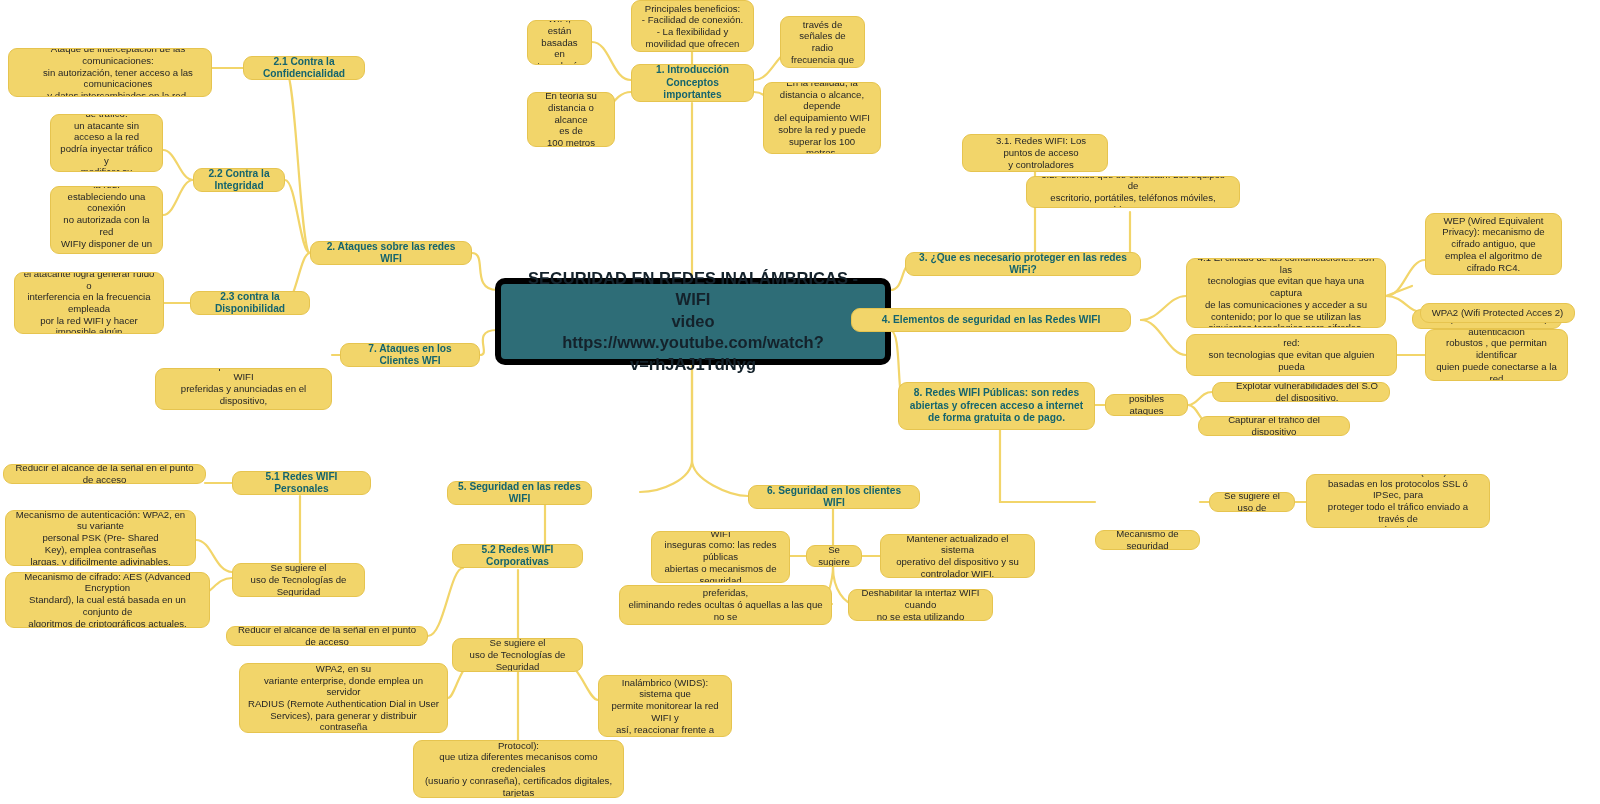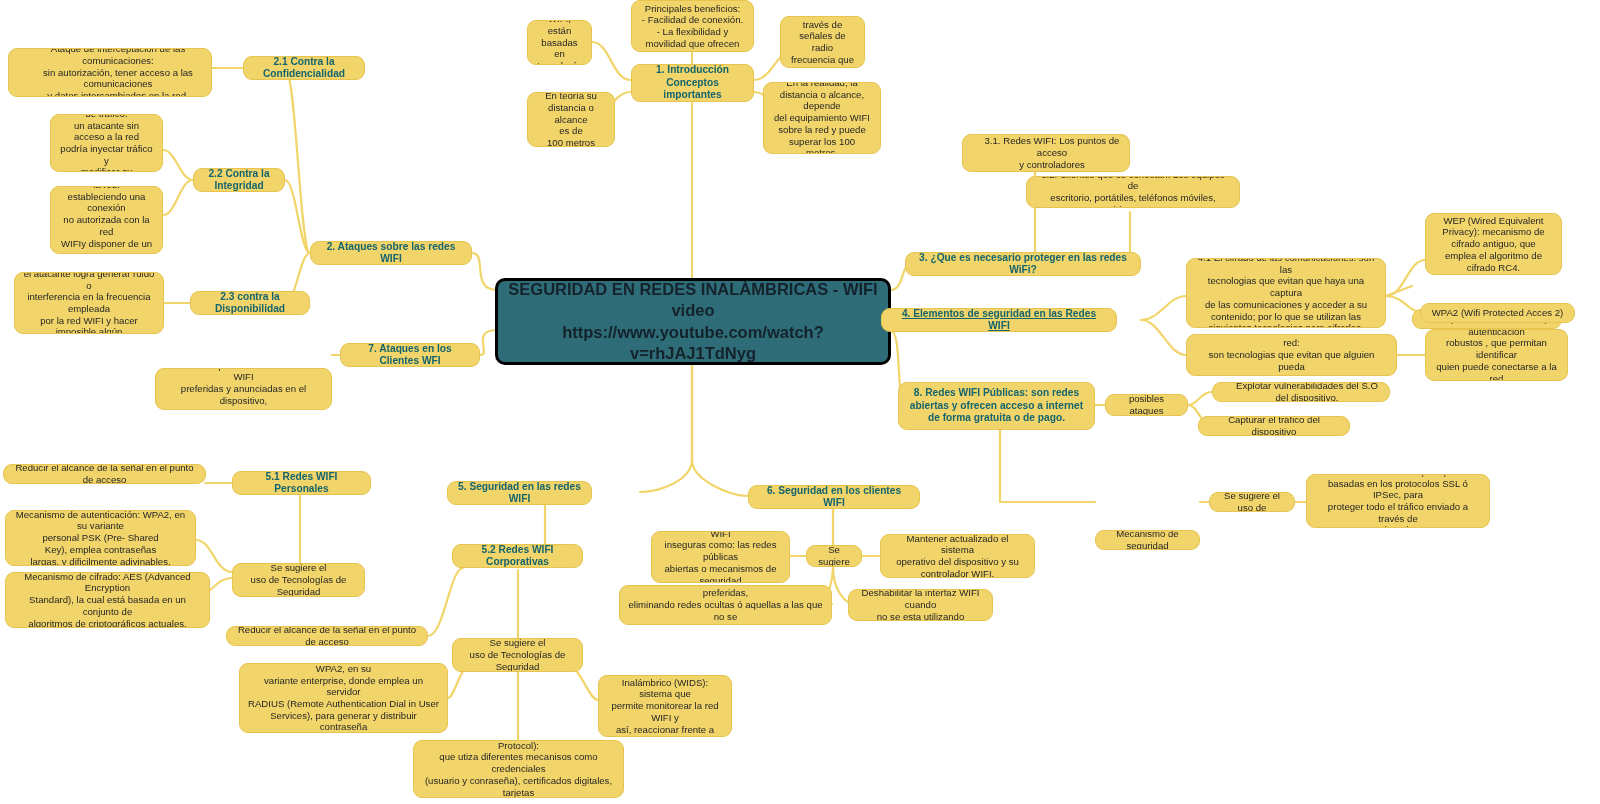--- a/index.html
+++ b/index.html
@@ -27,21 +27,21 @@
     overflow:hidden;
   }
   .node.branch{
     color:#14646e;
     font-weight:bold;
     background:#f2d56a;
   }
   .root{
     position:absolute;
     background:#2e6d77;
-    border:3px solid #000000;
+    border:6px solid #000000;
     border-radius:10px;
     color:#14222b;
     font-weight:bold;
     text-align:center;
     display:flex;align-items:center;justify-content:center;
     white-space:pre-line;
     line-height:1.3;
     font-size:16.5px;
     padding:6px 10px;
     box-sizing:border-box;
@@ -175,27 +175,27 @@
 completo a la misma.</div>
 
   <div class="node branch fs10" style="left:190px;top:291px;width:120px;height:24px;">2.3 contra la Disponibilidad</div>
   <div class="node fs95" style="left:14px;top:272px;width:150px;height:62px;">Ataque de Negación del Servicio (DoS):
 el atacante logra generar ruido o
 interferencia en la frecuencia empleada
 por la red WIFI y hacer imposible algún
 tipo de comunicación inalámbrica.</div>
 
   <div class="node branch fs10" style="left:905px;top:252px;width:236px;height:24px;">3. ¿Que es necesario proteger en las redes WiFi?</div>
-  <div class="node fs95" style="left:962px;top:134px;width:168px;height:38px;padding-left:20px;">3.1. Redes WIFI: Los puntos de acceso
+  <div class="node fs95" style="left:962px;top:134px;width:146px;height:38px;padding-left:20px;">3.1. Redes WIFI: Los puntos de acceso
 y controladores</div>
   <div class="node fs95" style="left:1026px;top:176px;width:214px;height:32px;">3.2. Clientes que se conectan: Los equipos de
 escritorio, portátiles, teléfonos móviles,
 tabletas, etc.</div>
 
-  <div class="node branch fs10" style="left:881px;top:308px;width:236px;height:24px;text-decoration:underline;">4. Elementos de seguridad en las Redes WIFI</div>
+  <div class="node branch fs10" style="left:851px;top:308px;width:280px;height:24px;">4. Elementos de seguridad en las Redes WIFI</div>
   <div class="node fs95" style="left:1186px;top:258px;width:200px;height:70px;">4.1 El cifrado de las comunicaciones: son las
 tecnologias que evitan que haya una captura
 de las comunicaciones y acceder a su
 contenido; por lo que se utilizan las
 siguientes tecnologias para cifrarlas.</div>
   <div class="node fs95" style="left:1425px;top:213px;width:137px;height:62px;">WEP (Wired Equivalent
 Privacy): mecanismo de
 cifrado antiguo, que
 emplea el algoritmo de
 cifrado RC4.</div>

